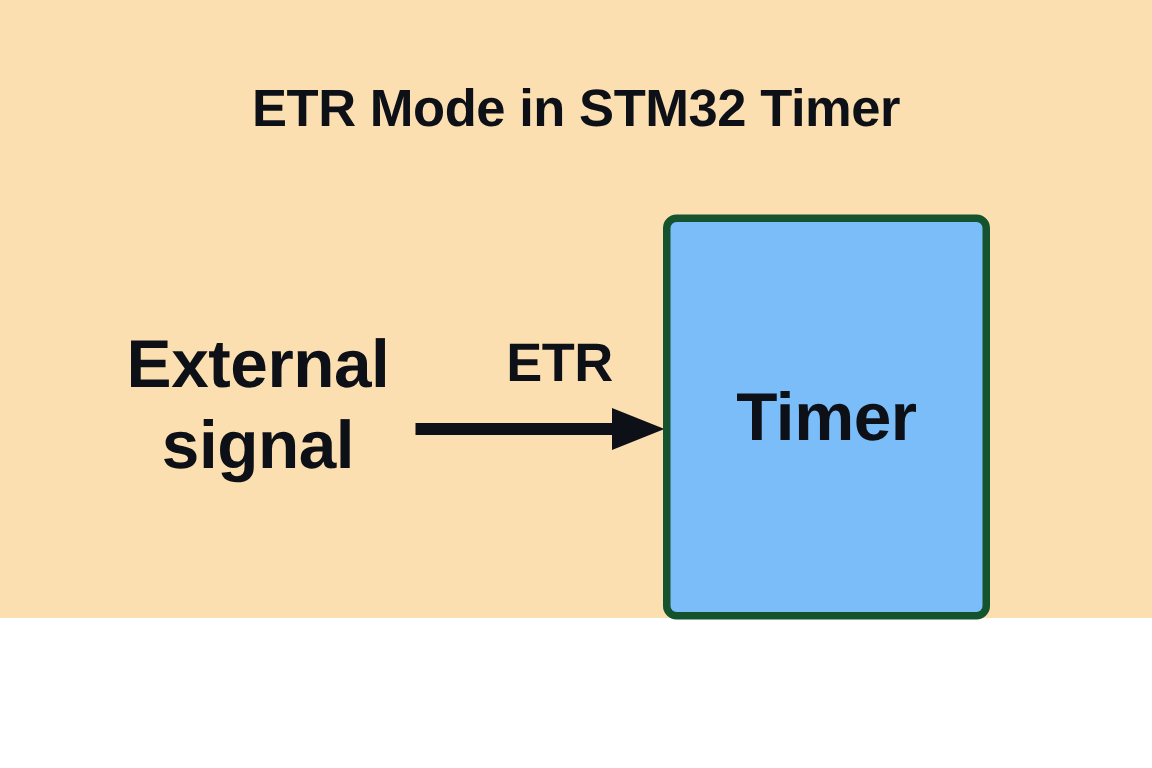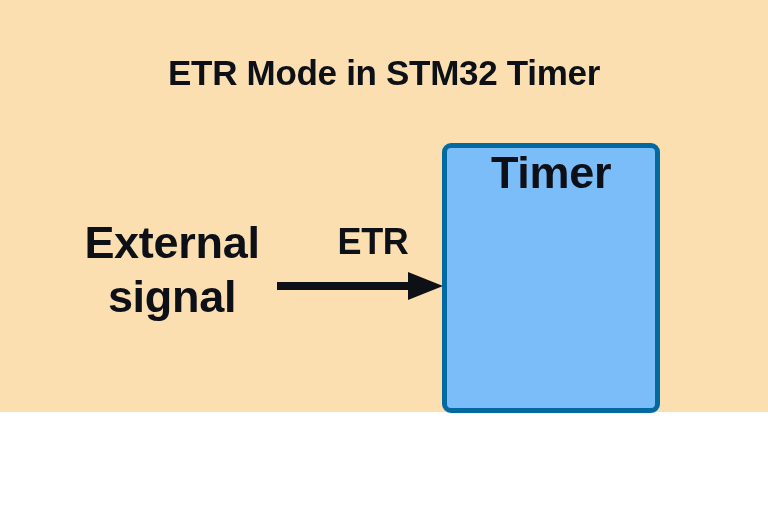--- a/index.html
+++ b/index.html
@@ -58,23 +58,24 @@
     height: 52px;
   }
   #timer-box {
     position: absolute;
     left: 442px;
     top: 143px;
     width: 218px;
     height: 270px;
     box-sizing: border-box;
     background: #7abdf9;
-    border: 5px solid #0369a1;
+    border: 5px solid #14532d;
     border-radius: 9px;
     display: flex;
+    align-items: center;
     justify-content: center;
   }
   #timer-label {
     position: static;
     font-size: 45px;
     line-height: 50px;
     text-align: center;
   }
 </style>
 </head>

